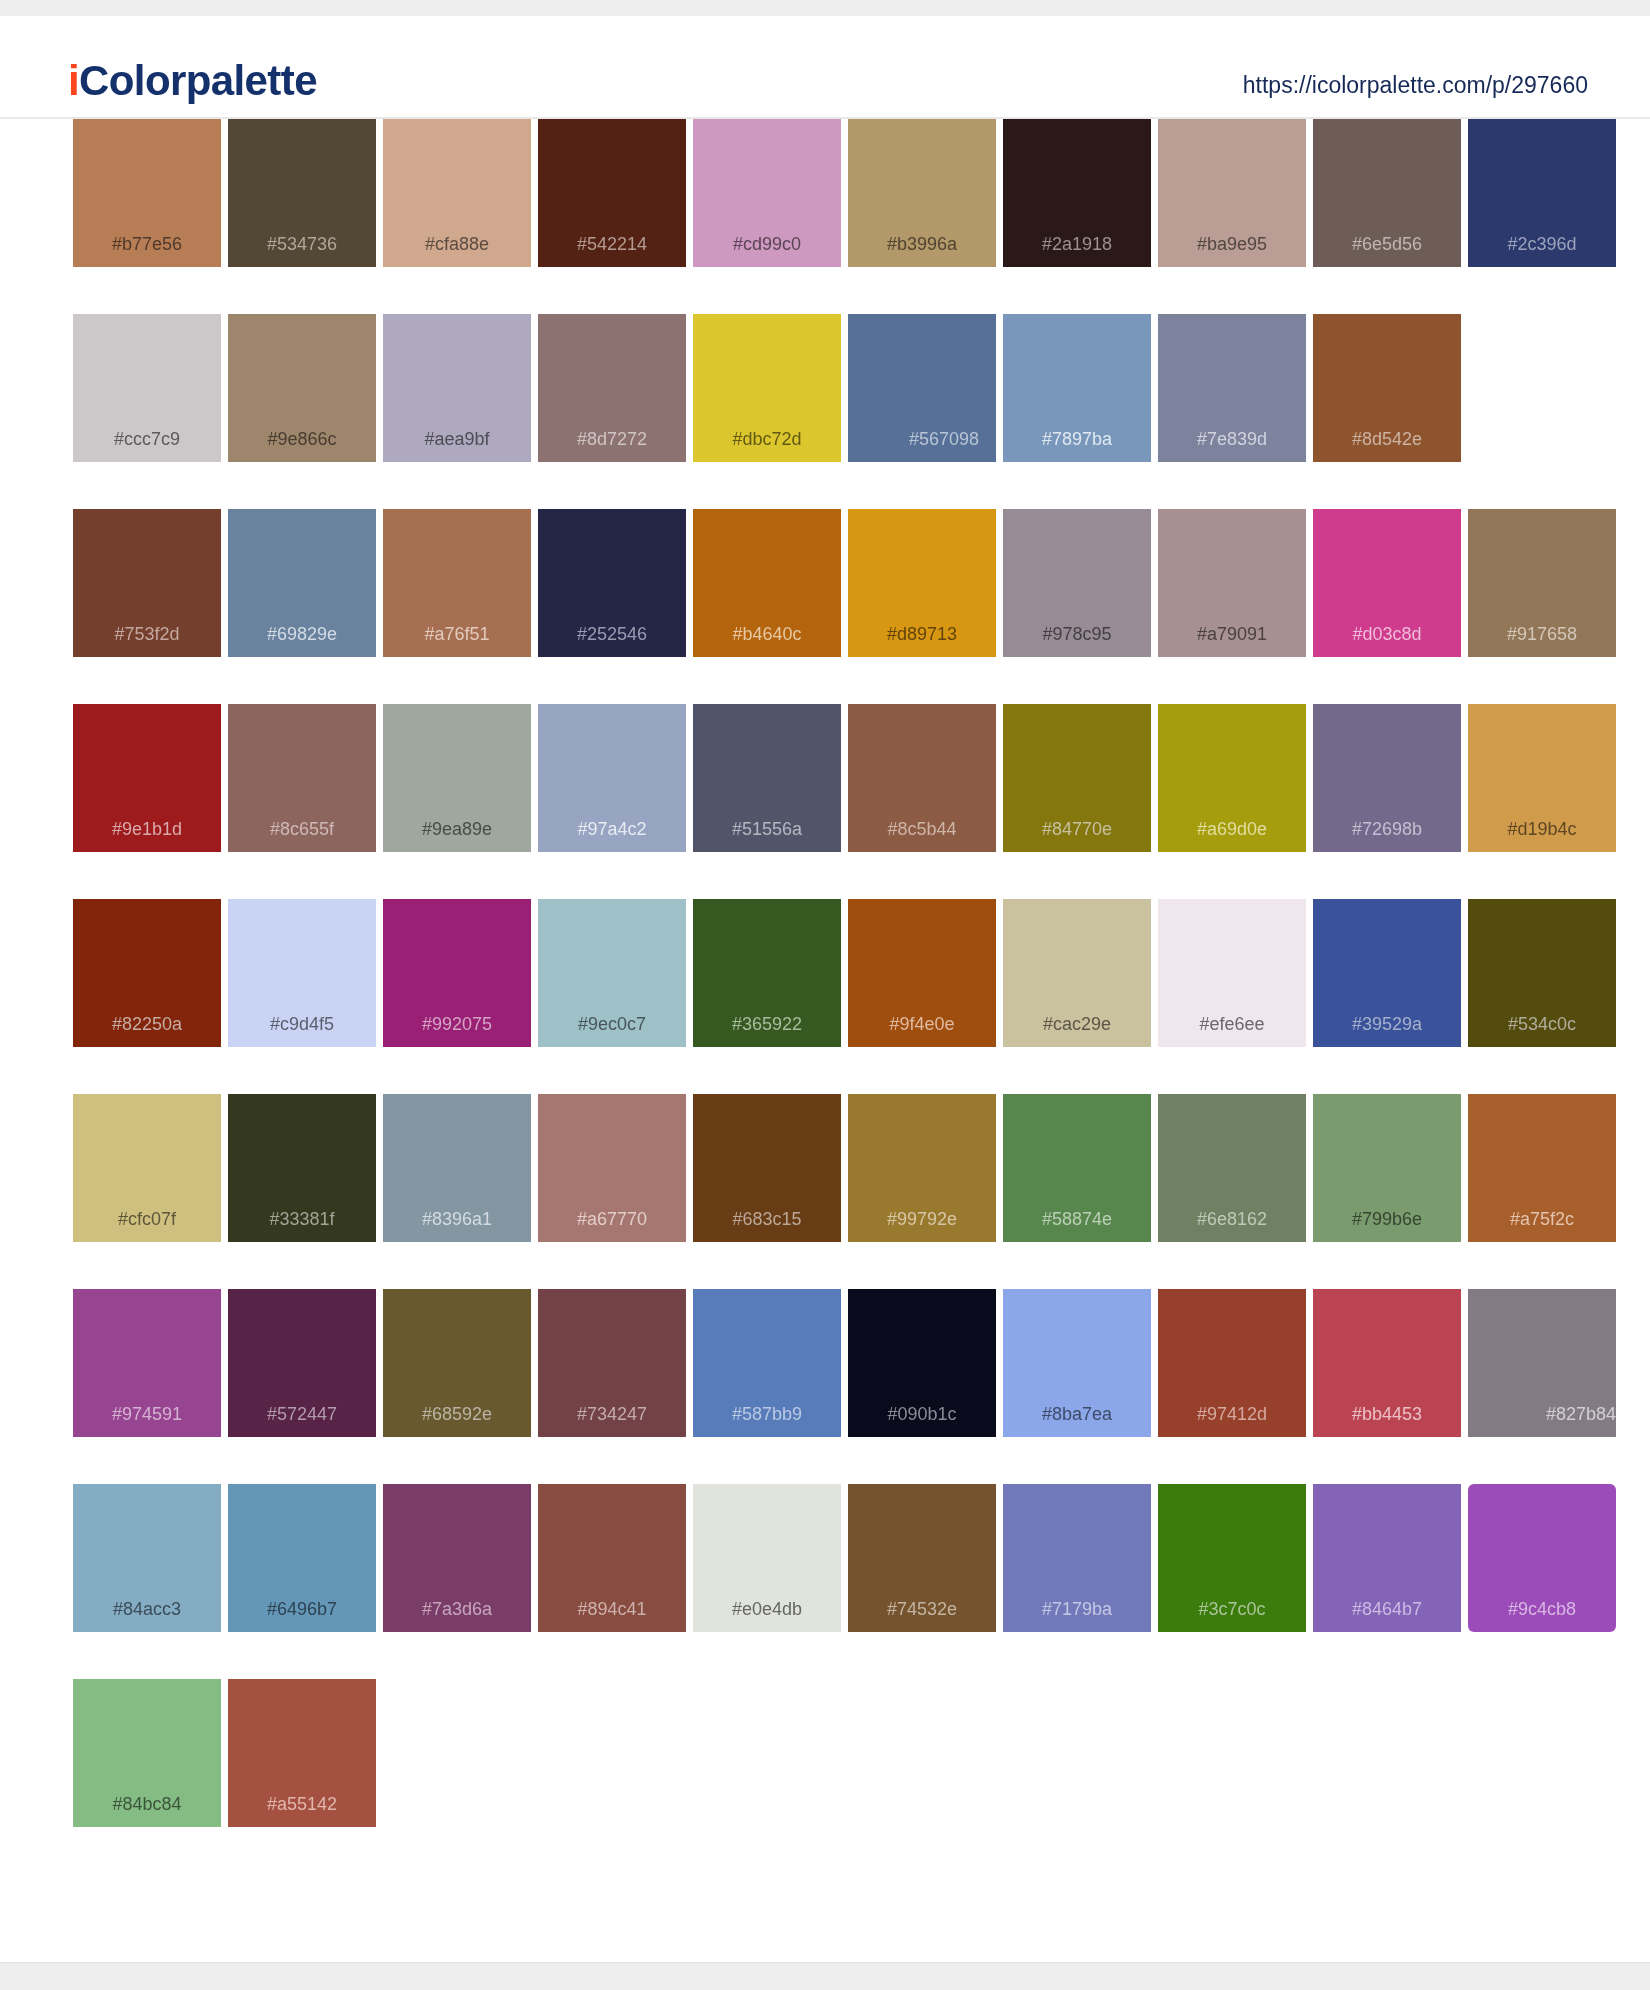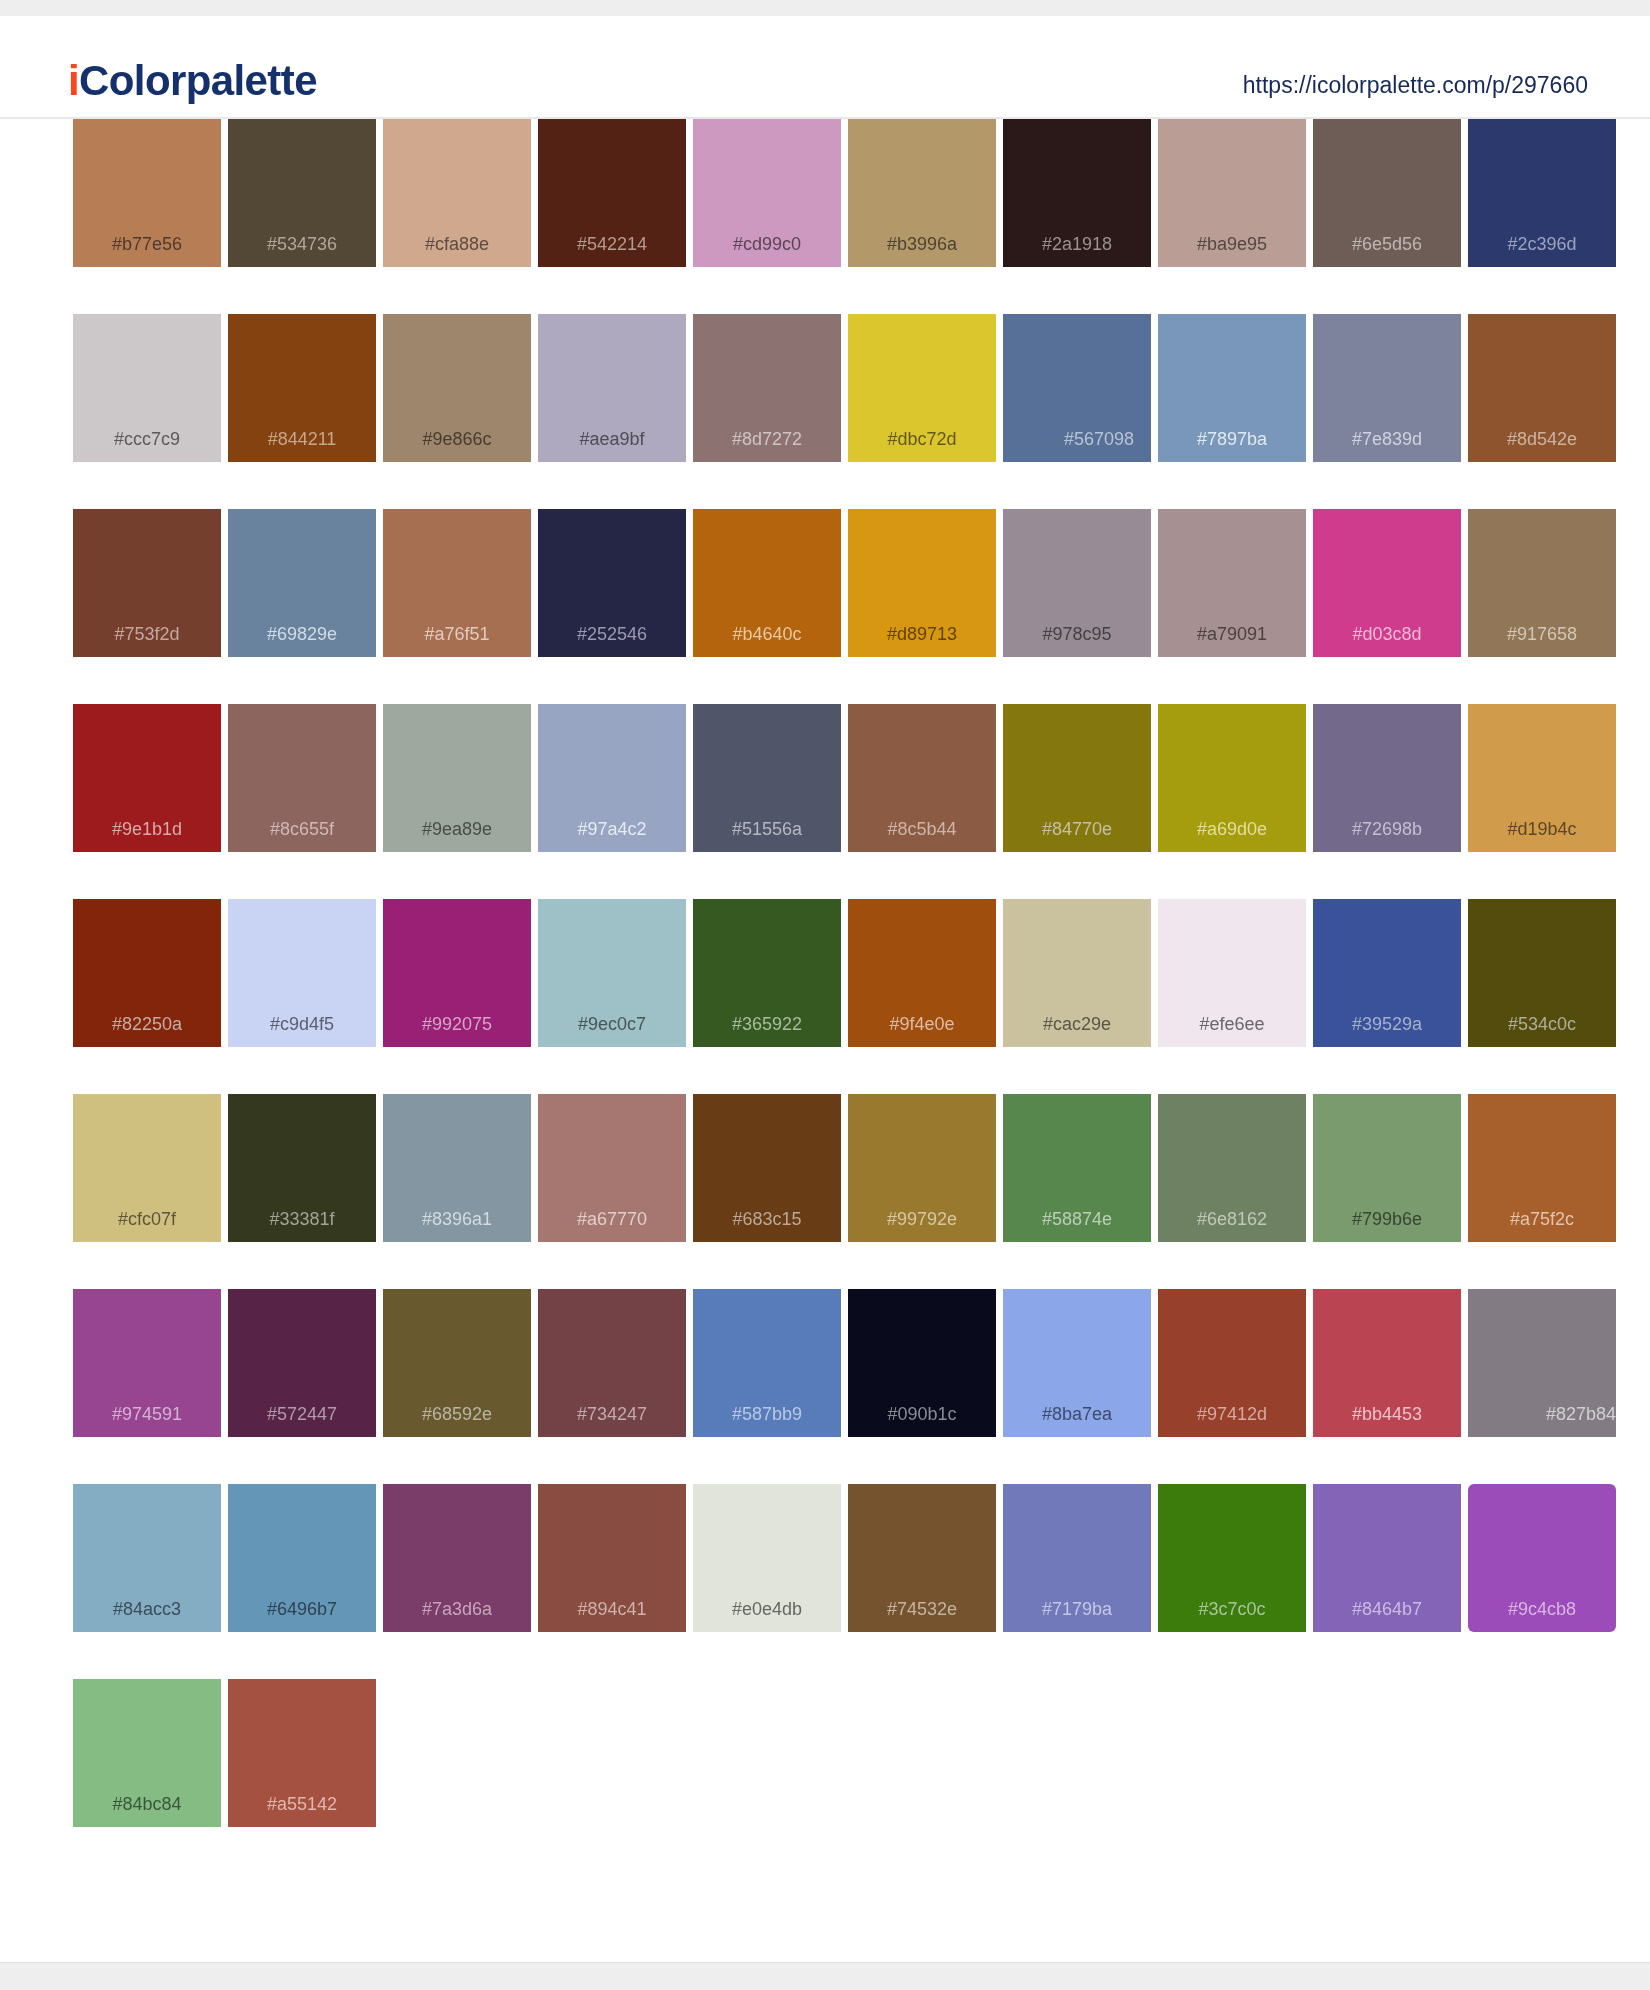--- a/index.html
+++ b/index.html
@@ -153,23 +153,20 @@
           <span class="swatch-label" style="color: rgb(192, 182, 177);">#6e5d56</span>
         </div>
         <div class="swatch" style="background: rgb(44, 57, 109);">
           <span class="swatch-label" style="color: rgb(155, 163, 189);">#2c396d</span>
         </div>
       </div>
       <div class="row">
         <div class="swatch" style="background: rgb(204, 199, 201);">
           <span class="swatch-label" style="color: rgb(92, 89, 90);">#ccc7c9</span>
         </div>
-        <div class="swatch" style="background: rgb(132, 66, 17);">
-          <span class="swatch-label" style="color: rgb(199, 167, 140);">#844211</span>
-        </div>
         <div class="swatch" style="background: rgb(158, 134, 108);">
           <span class="swatch-label" style="color: rgb(71, 60, 48);">#9e866c</span>
         </div>
         <div class="swatch" style="background: rgb(174, 169, 191);">
           <span class="swatch-label" style="color: rgb(78, 76, 86);">#aea9bf</span>
         </div>
         <div class="swatch" style="background: rgb(141, 114, 114);">
           <span class="swatch-label" style="color: rgb(208, 196, 196);">#8d7272</span>
         </div>
         <div class="swatch" style="background: rgb(219, 199, 45);">

